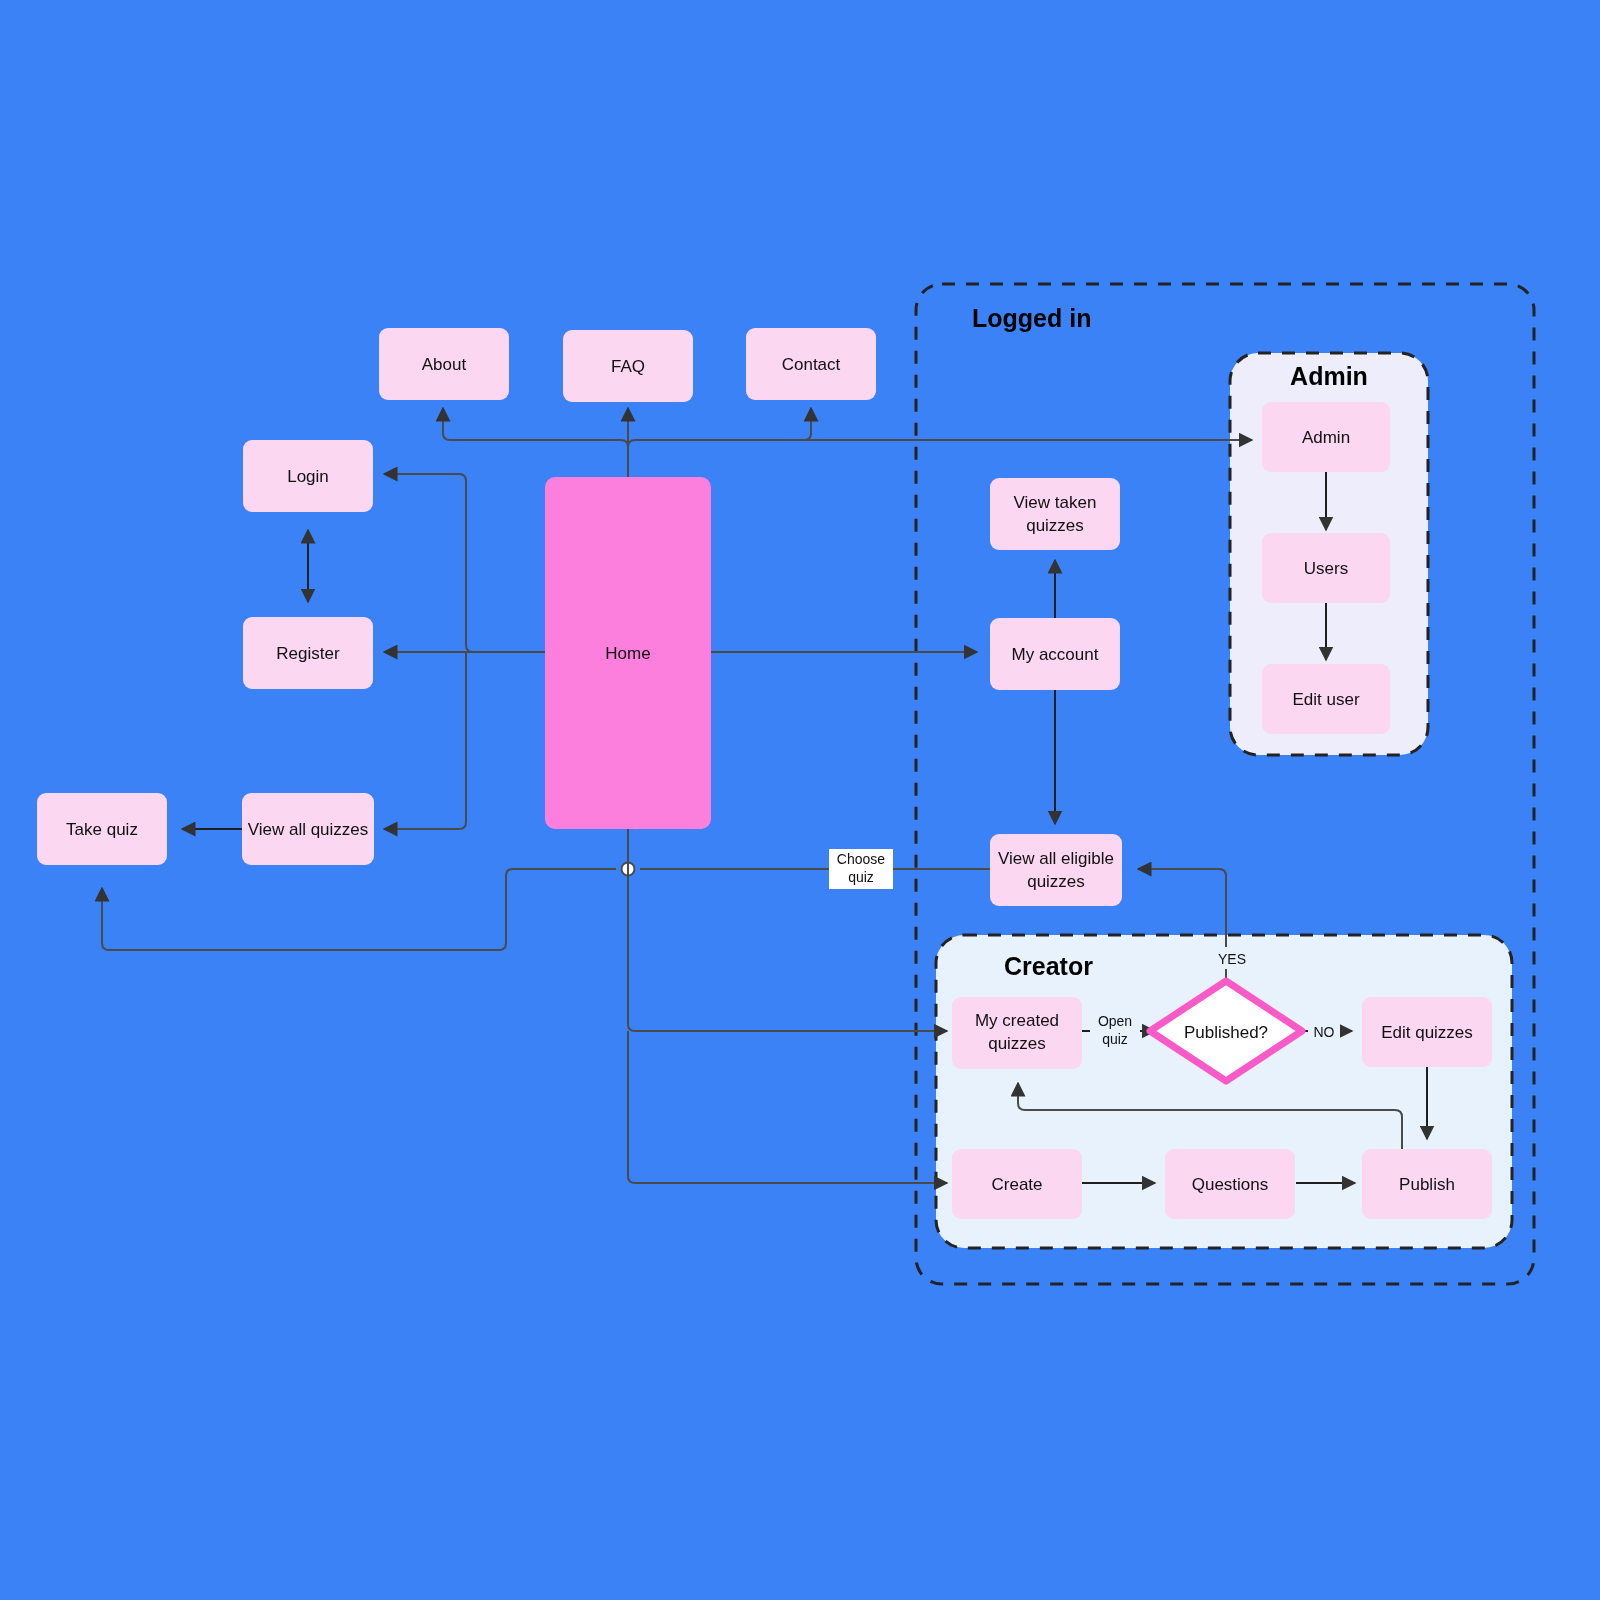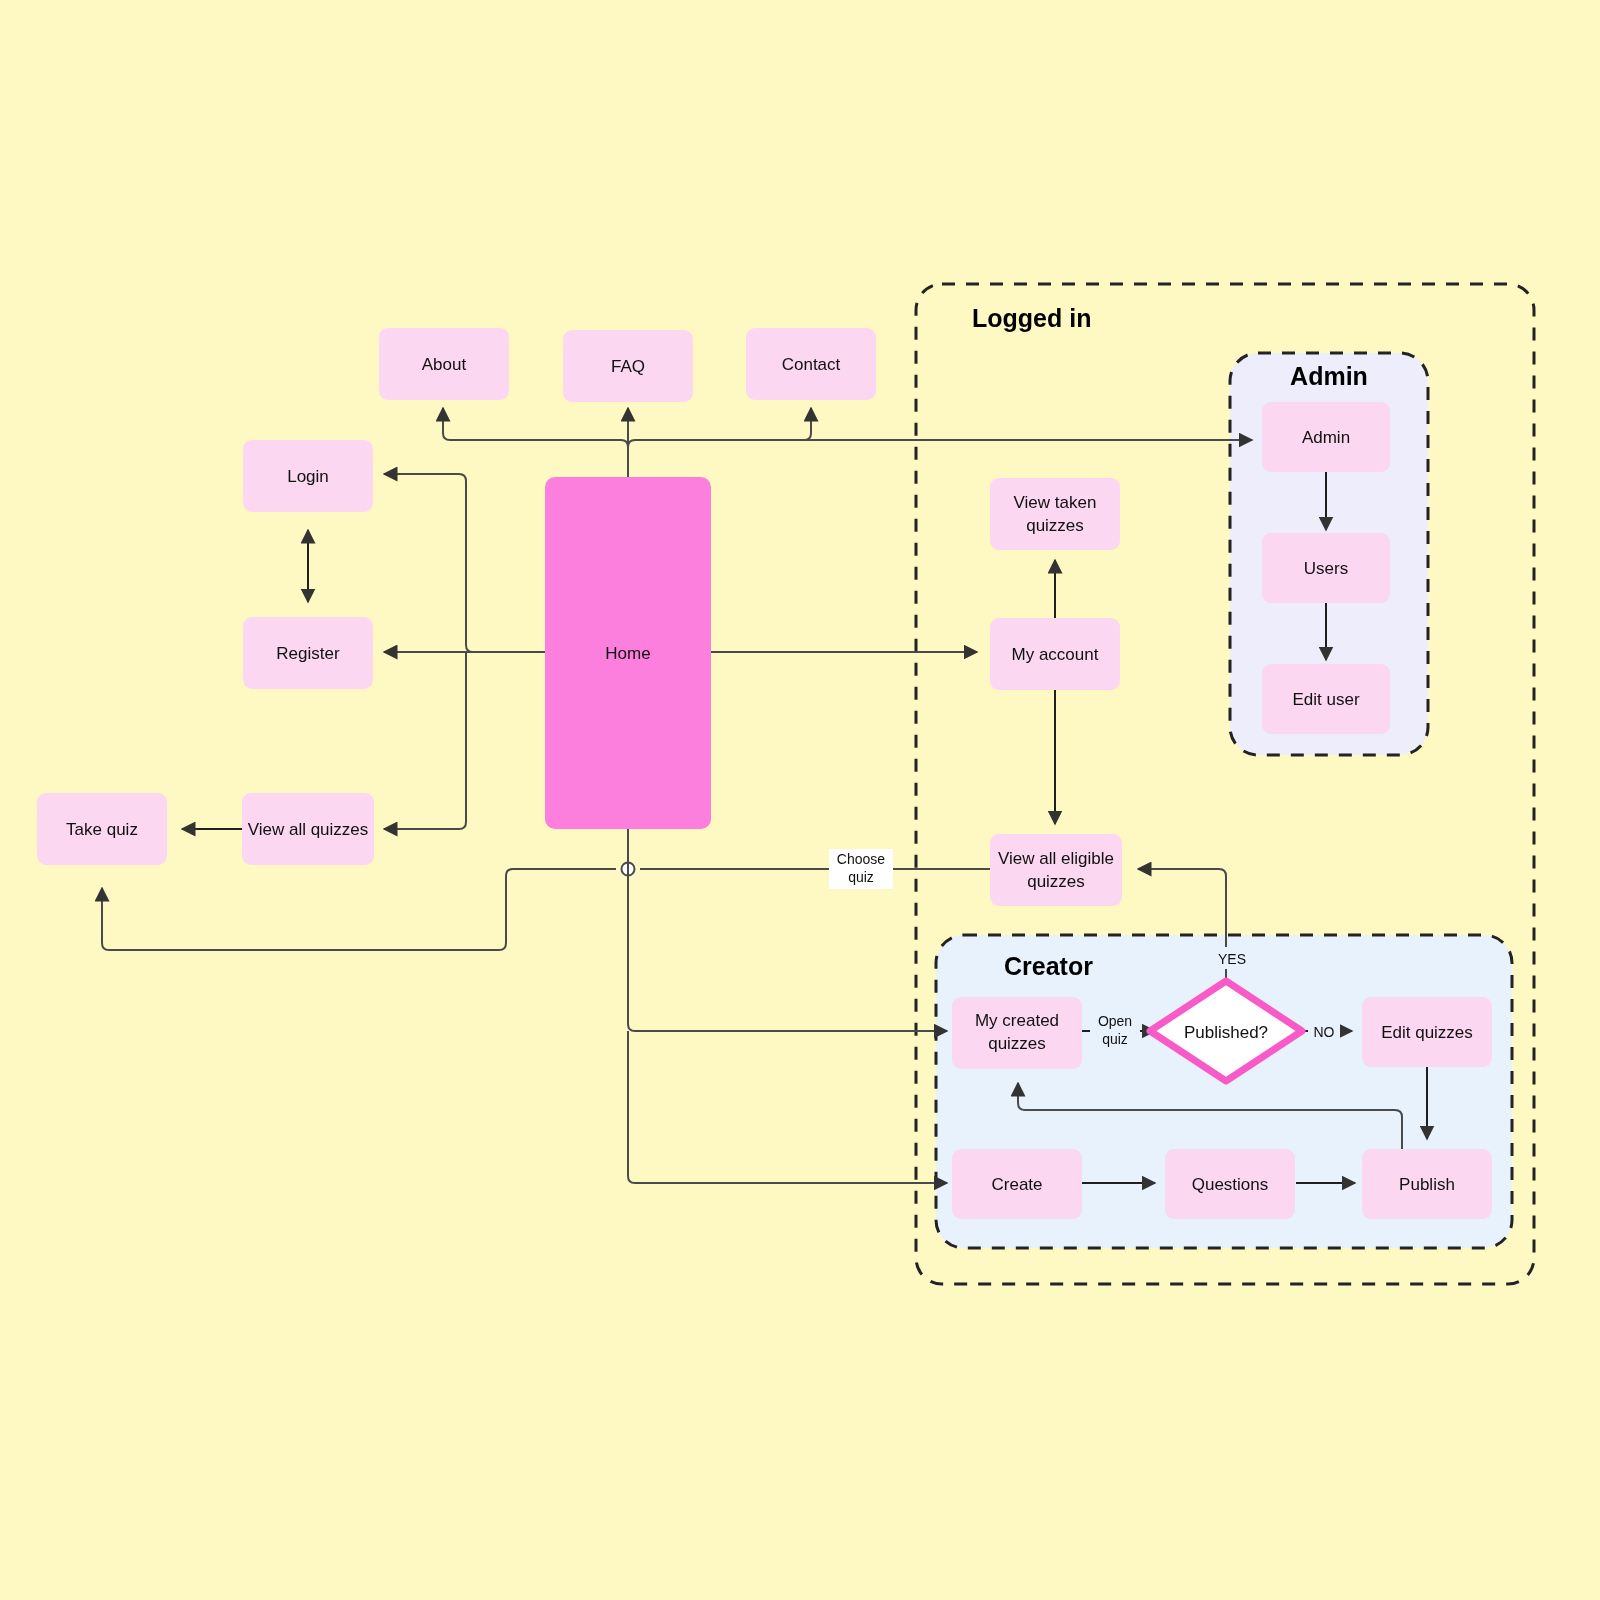--- a/index.html
+++ b/index.html
@@ -1,17 +1,17 @@
 <!DOCTYPE html>
 <html><head>
 <meta charset="utf-8">
 <style>
   html,body{margin:0;padding:0;background:#ffffff;}
   body{width:1600px;height:1600px;font-family:"Liberation Sans",sans-serif;overflow:hidden;}
-  #stage{position:relative;width:1600px;height:1600px;background:#fef9c3;}
+  #stage{position:relative;width:1600px;height:1600px;background:#3b82f6;}
   svg#diagram{position:absolute;left:0;top:0;width:1600px;height:1600px;}
   .node-label{font-family:"Liberation Sans",sans-serif;font-size:17px;fill:#111111;}
   .group-title{font-family:"Liberation Sans",sans-serif;font-size:25px;font-weight:bold;fill:#000000;}
   .edge-label-sm{font-family:"Liberation Sans",sans-serif;font-size:14px;fill:#111111;}
   .edge{fill:none;stroke:#4a4a4a;stroke-width:2;}
   .edge-dark{fill:none;stroke:#1f1f1f;stroke-width:2;}
   .hop{fill:#ffffff;stroke:#4a4a4a;stroke-width:2;}
 </style>
 </head>
 <body>

